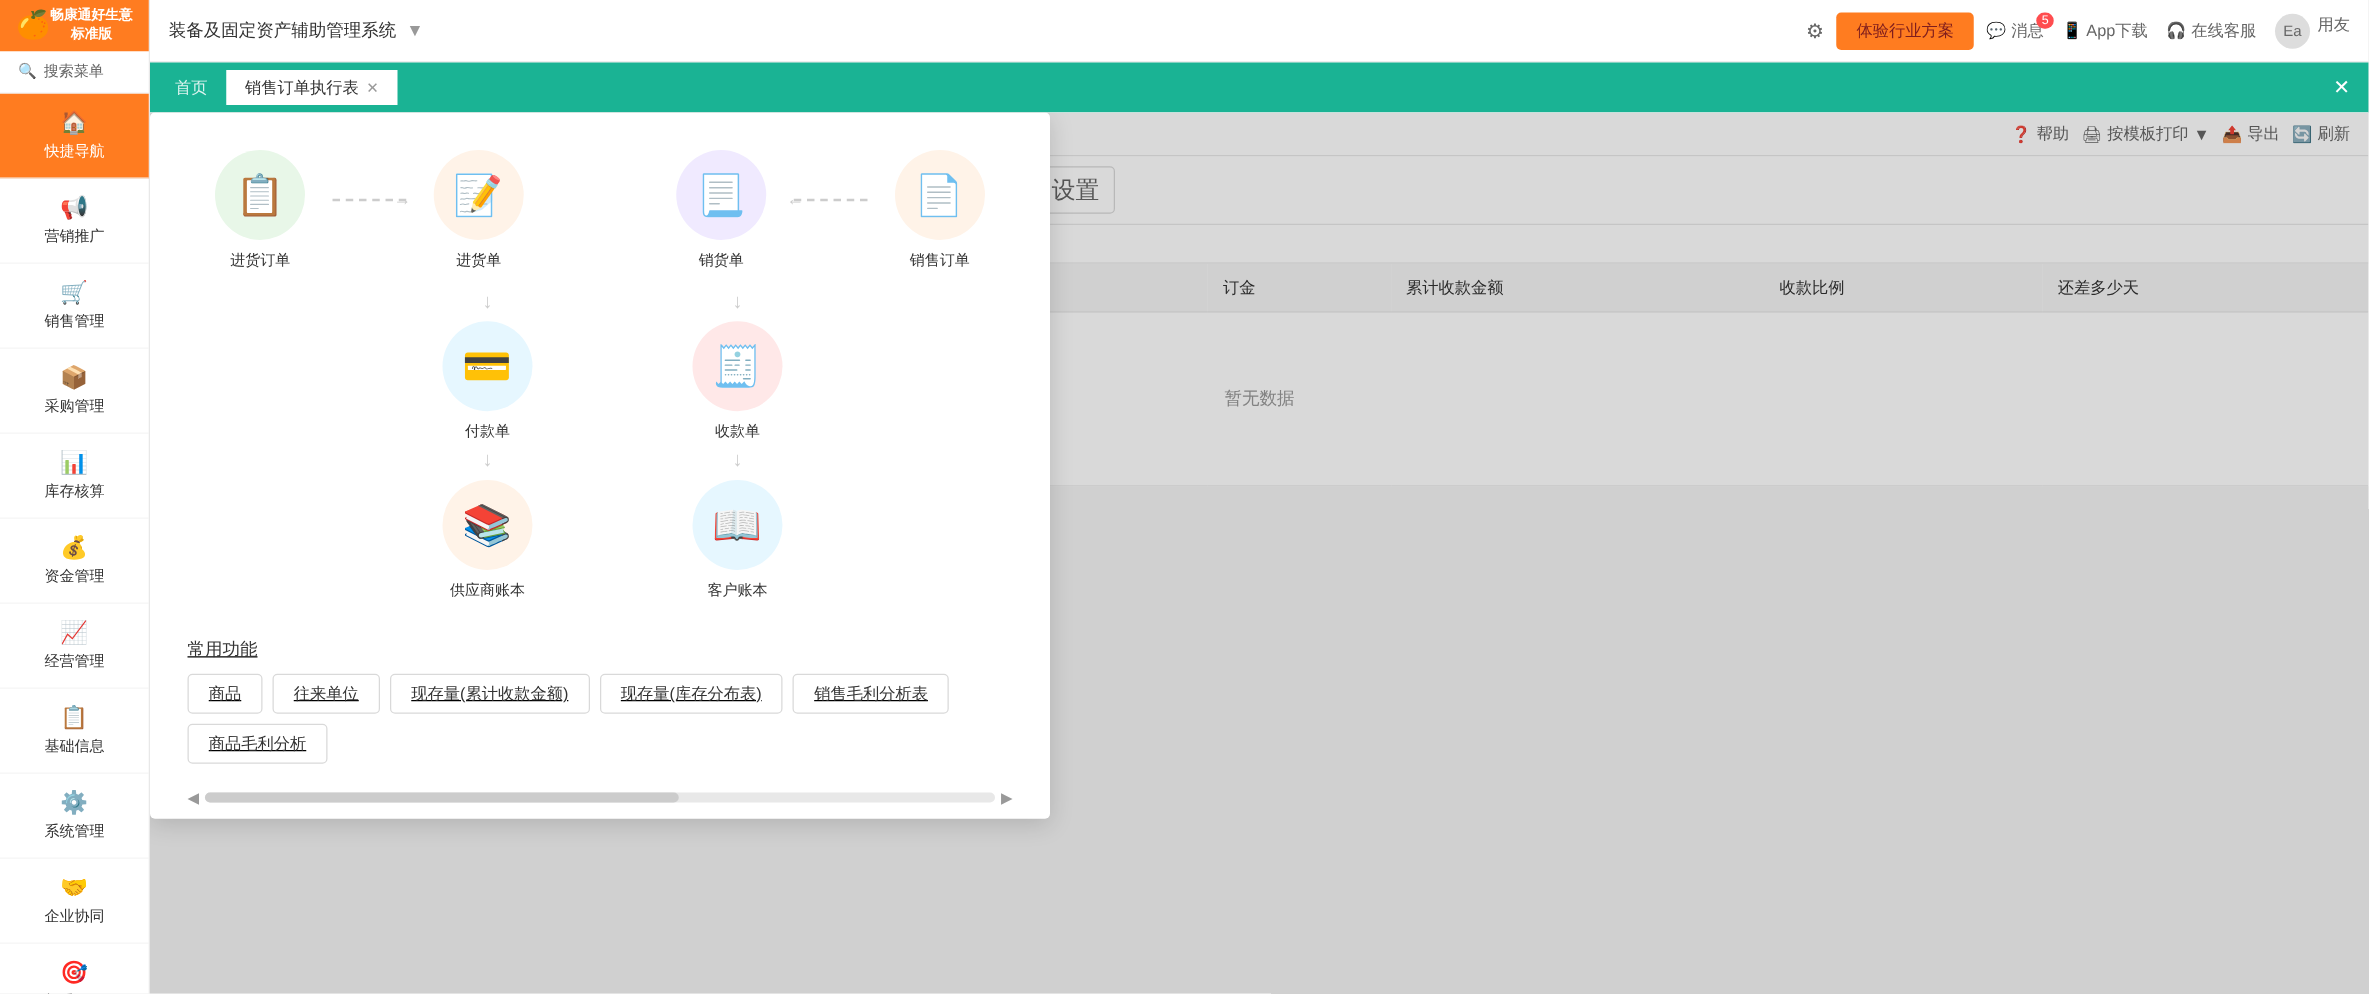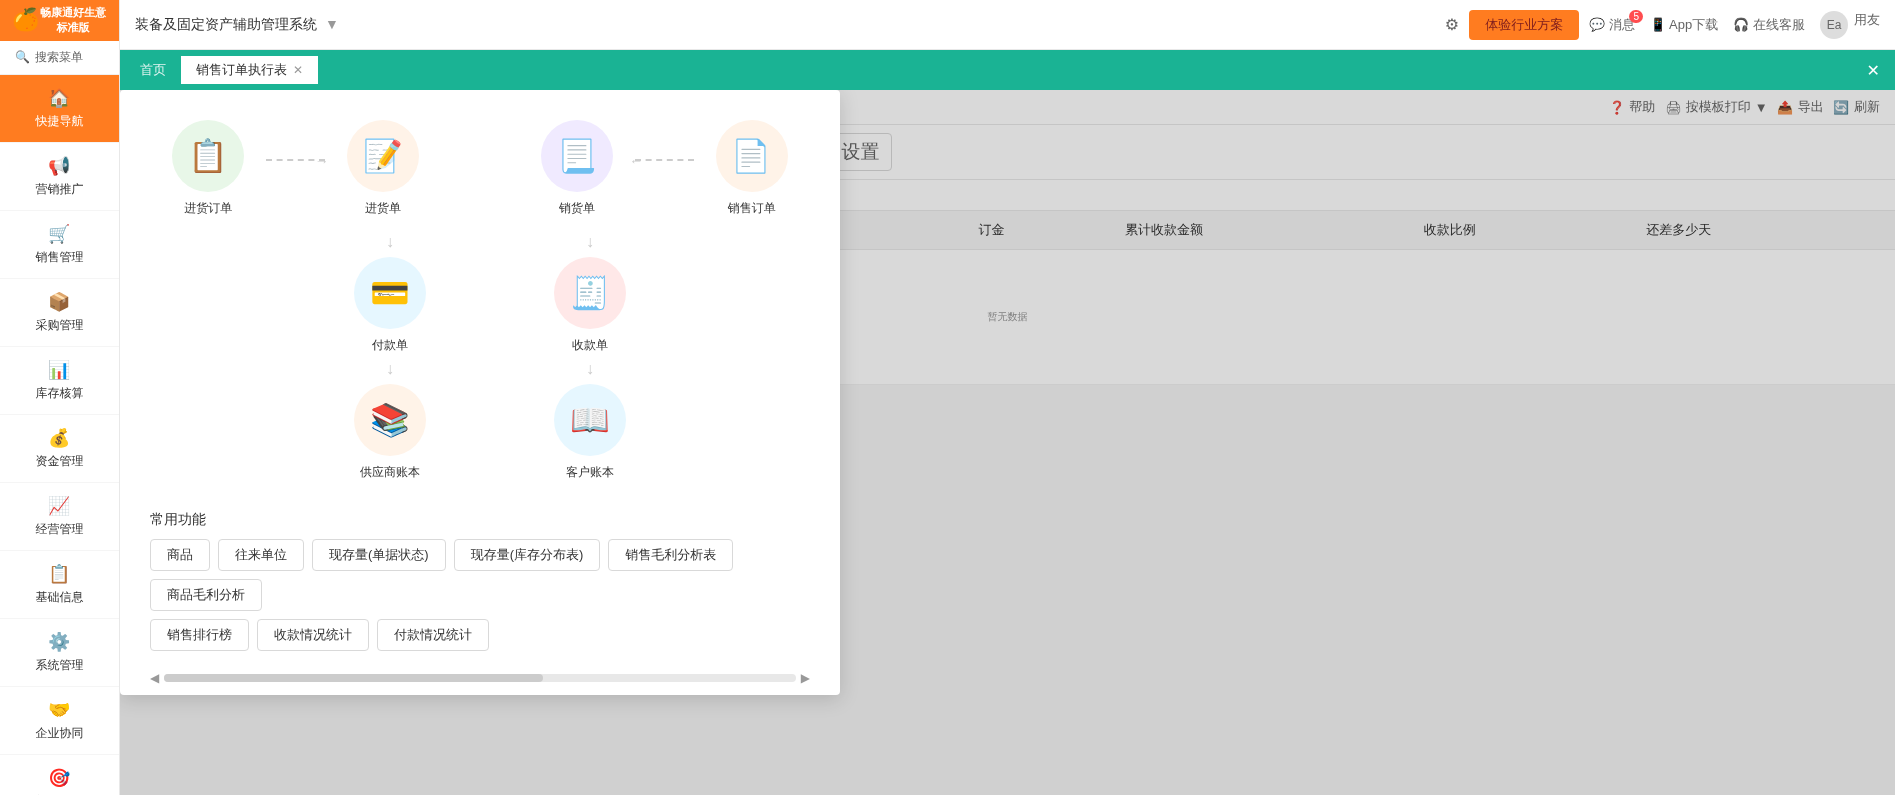--- a/index.html
+++ b/index.html
@@ -196,21 +196,21 @@
     th {
       background: #f5f5f5;
       padding: 10px 12px;
       text-align: left;
       color: #333;
       font-weight: 500;
       border-bottom: 1px solid #e8e8e8;
       white-space: nowrap;
     }
     td { padding: 10px 12px; border-bottom: 1px solid #f0f0f0; color: #333; }
-    .no-data { text-align: center; padding: 60px; color: #999; font-size: 10px; }
+    .no-data { text-align: center; padding: 60px; color: #999; font-size: 14px; }
 
     
     .overlay {
       position: absolute;
       top: 0; left: 0; right: 0; bottom: 0;
       background: rgba(0,0,0,0.15);
       z-index: 100;
       display: flex;
       align-items: flex-start;
       justify-content: flex-start;
@@ -309,21 +309,21 @@
       display: flex;
       flex-direction: column;
       align-items: center;
       height: 30px;
       justify-content: center;
       color: #ccc;
       font-size: 16px;
     }
 
     
-    .common-func { padding: 10px 30px 20px; }
+    .common-func { padding: 10px 30px 20px; text-decoration: underline; }
     .common-func-title { font-size: 14px; color: #333; margin-bottom: 10px; }
     .func-btns { display: flex; flex-wrap: wrap; gap: 8px; }
     .func-btn {
       border: 1px solid #d9d9d9;
       border-radius: 4px;
       padding: 6px 16px;
       font-size: 13px;
       color: #333;
       cursor: pointer;
       background: #fff;
@@ -618,29 +618,24 @@
               </div>
             </div>
           </div>
         </div>
 
         <div class="common-func">
           <div class="common-func-title">常用功能</div>
           <div class="func-btns">
             <button class="func-btn">商品</button>
             <button class="func-btn">往来单位</button>
-            <button class="func-btn">现存量(单据状态)</button>
+            <button class="func-btn">现存量(累计收款金额)</button>
             <button class="func-btn">现存量(库存分布表)</button>
             <button class="func-btn">销售毛利分析表</button>
             <button class="func-btn">商品毛利分析</button>
-          </div>
-          <div class="func-btns" style="margin-top:8px;">
-            <button class="func-btn">销售排行榜</button>
-            <button class="func-btn">收款情况统计</button>
-            <button class="func-btn">付款情况统计</button>
           </div>
         </div>
 
         <div class="modal-scroll">
           <span class="scroll-arrow">◀</span>
           <div class="scroll-track">
             <div class="scroll-thumb"></div>
           </div>
           <span class="scroll-arrow">▶</span>
         </div>

